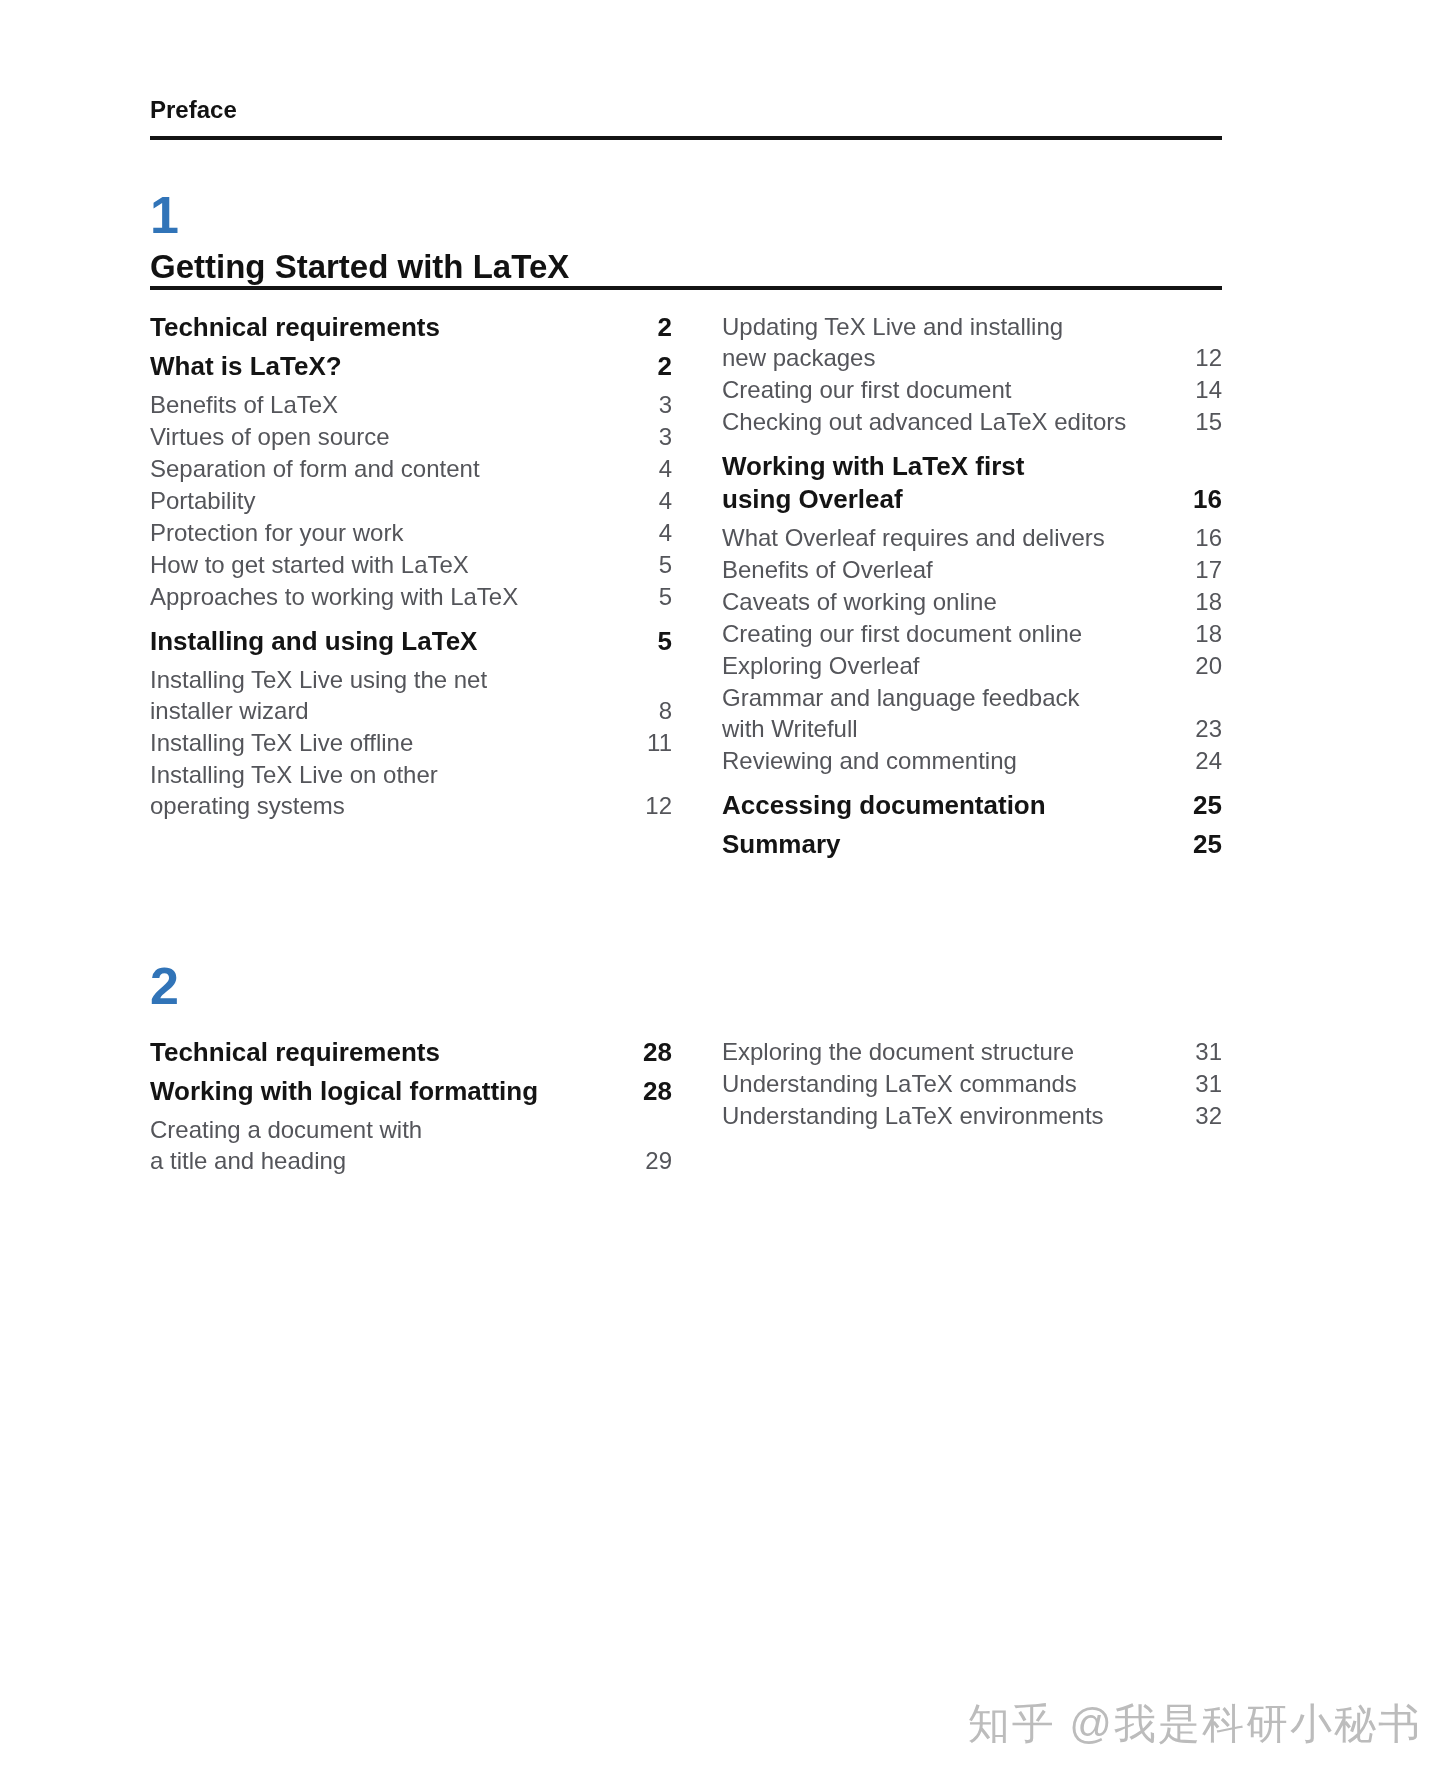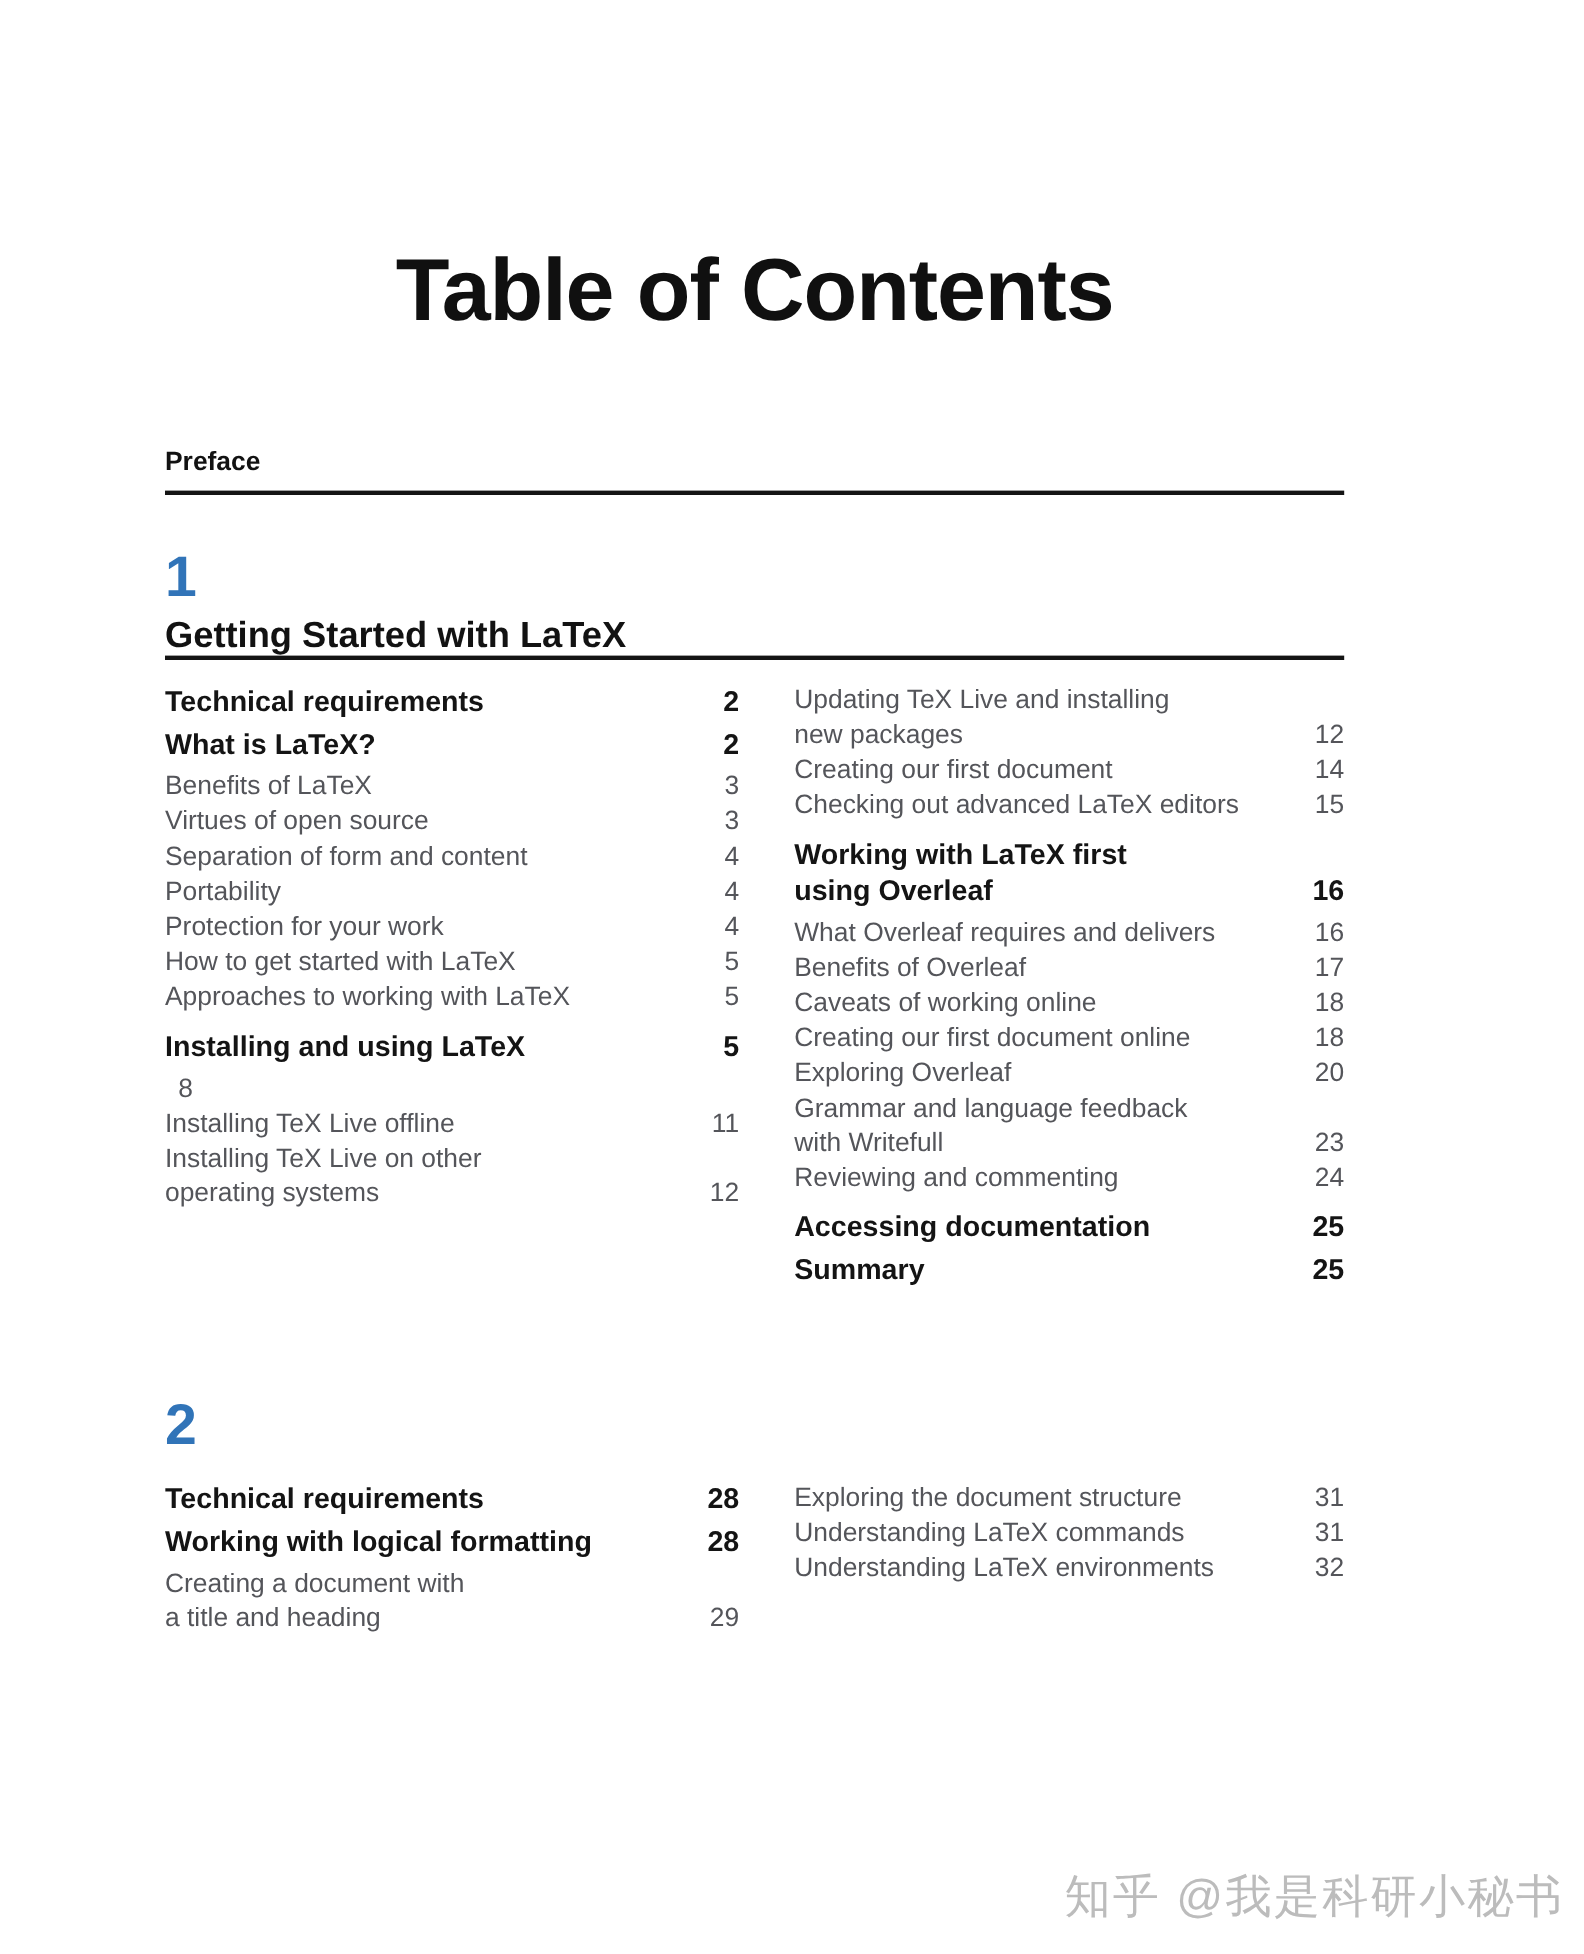--- a/index.html
+++ b/index.html
@@ -89,21 +89,20 @@
     letter-spacing: 2px;
     color: var(--wm);
     text-shadow: 1px 1px 0 #ffffff;
     white-space: nowrap;
   }
 </style>
 </head>
 <body>
 
 <div class="page-content">
-  <h1 class="toc-title">Table of Contents</h1>
 
   <h2 class="preface-heading">Preface</h2>
 
   <div>
   <section class="section">
     <div class="chapter-number">1</div>
     <h2 class="chapter-title">Getting Started with LaTeX</h2>
     <div class="columns">
       <div class="col">
   <div class="entry bold">
@@ -150,20 +149,22 @@
     <span class="t">Approaches to working with LaTeX</span>
     <span class="p">5</span>
   </div>
 
   <div class="entry bold gap">
     <span class="t">Installing and using LaTeX</span>
     <span class="p">5</span>
   </div>
 
   <div class="entry sub">
+    <span class="t">Installing TeX Live using the net
+installer wizard</span>
     <span class="p">8</span>
   </div>
 
   <div class="entry sub">
     <span class="t">Installing TeX Live offline</span>
     <span class="p">11</span>
   </div>
 
   <div class="entry sub">
     <span class="t">Installing TeX Live on other

